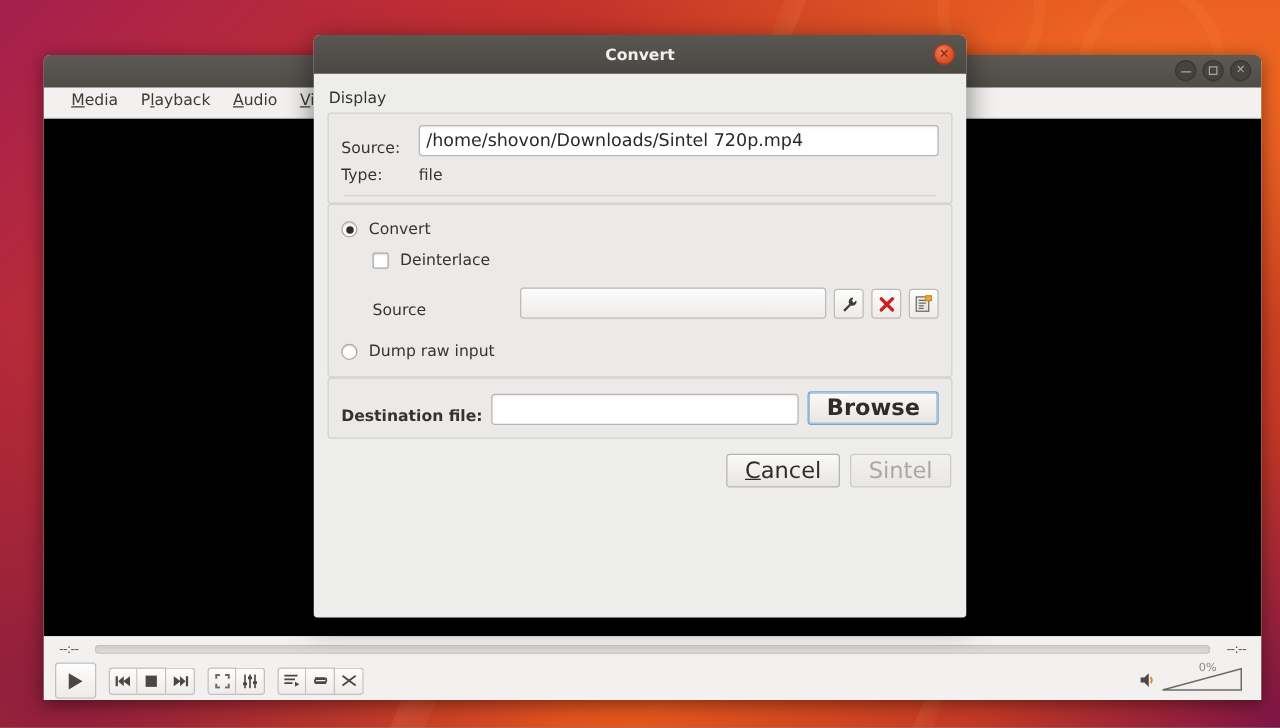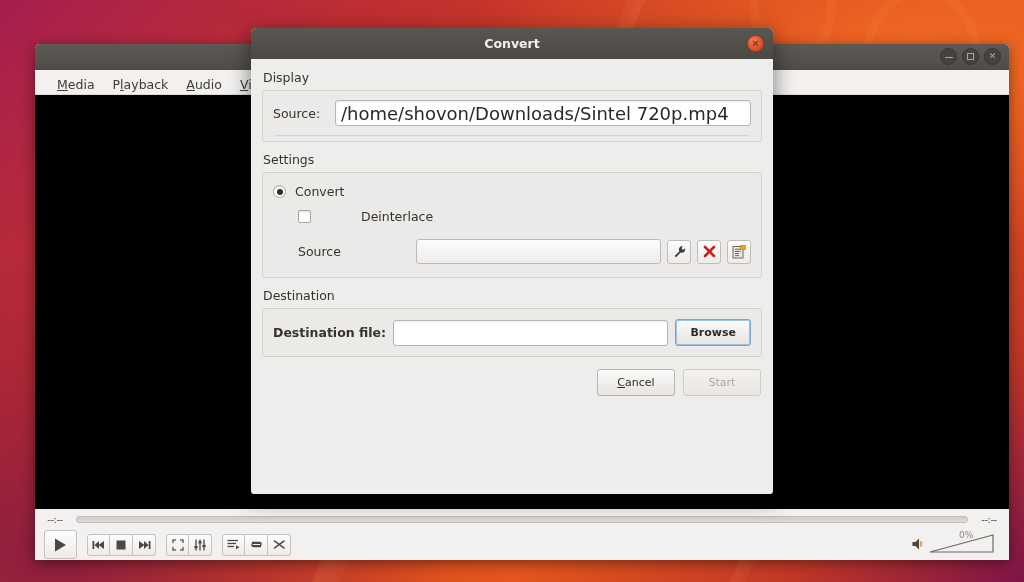--- a/index.html
+++ b/index.html
@@ -69,21 +69,21 @@
     display: block; margin: 4px auto;
   }
   .vlc-winbtn .dash {
     width: 8px; height: 1.5px; background: #a9a5a0;
     display: block; margin: 7.5px auto;
   }
 
   #vlc-menubar {
     height: 25px;
     background: #f2f1f0;
-    display: flex; align-items: flex-end;
+    display: flex; align-items: flex-start;
     padding-left: 13px;
     border-bottom: 1px solid #dcd9d6;
   }
   .menu-item {
     font-size: 12.5px; color: #3c3b37;
     padding: 2px 9px;
     cursor: default;
     white-space: nowrap;
   }
   .menu-item u { text-decoration: underline; }
@@ -193,34 +193,34 @@
     font-size: 12.5px; color: #35332f;
     margin: 2px 0 5px 1px;
   }
   .group-frame {
     border: 1px solid #d3d0cd;
     border-radius: 3px;
     background: #eceae8;
     padding: 9px 10px;
   }
 
-  .row { display: flex; align-items: center; }
+  .row { display: flex; align-items: flex-end; }
   .field-label {
     font-size: 12.5px; color: #35332f;
   }
 
   .txtinput {
     background: #fff;
     border: 1px solid #b8b5b2;
     border-radius: 3px;
-    height: 14px;
-    font-size: 18px;
+    height: 25px;
+    font-size: 14px;
     color: #2b2925;
     display: flex; align-items: center;
-    padding: 12px 5px;
+    padding: 0 5px;
     box-shadow: inset 0 1px 2px rgba(0,0,0,0.07);
   }
 
   .hr-sep {
     height: 1px; background: #d6d3d0;
     margin: 9px 2px 1px 2px;
   }
 
   
   .radio {
@@ -264,21 +264,21 @@
     display: flex; align-items: center; justify-content: center;
   }
 
   .btn {
     height: 27px;
     min-width: 78px;
     padding: 0 14px;
     background: linear-gradient(180deg, #fcfbfa 0%, #e7e4e1 100%);
     border: 1px solid #b6b3b0;
     border-radius: 3px;
-    font-size: 11px; color: #2f2d2a;
+    font-size: 18px; color: #2f2d2a;
     display: flex; align-items: center; justify-content: center;
     font-family: "DejaVu Sans", sans-serif;
   }
   .btn u { text-decoration: underline; }
   .btn.focus {
     border-color: #7aa5cc;
     box-shadow: 0 0 0 1px #9cc0de inset;
   }
   .btn.disabled {
     color: #aba8a4;
@@ -446,33 +446,36 @@
   </div>
 
   <div id="dlg-body">
 
     <div class="group-label">Display</div>
     <div class="group-frame" style="padding:9px 10px 4px 10px;">
       <div class="row">
         <div class="field-label" style="width:62px;">Source:</div>
         <div class="txtinput" style="flex:1;" placeholder="">/home/shovon/Downloads/Sintel 720p.mp4</div>
       </div>
+      <div class="row" style="margin-top:7px;">
+        <div class="field-label" style="width:62px;">Type:</div>
+        <div class="field-label">file</div>
+      </div>
       <div class="hr-sep"></div>
     </div>
 
-    <div class="group-label" style="margin-top:10px;">Settings</div>
     <div class="group-frame" style="padding:11px 10px 13px 10px;">
 
       <div class="row">
         <span class="radio on"></span>
         <span class="opt-label">Convert</span>
       </div>
 
 
-      <div class="row" style="margin:10px 0 0 25px;gap:41px;">
+      <div class="row" style="margin:10px 0 0 25px;">
         <span class="checkbox"></span>
         <span class="opt-label">Deinterlace</span>
       </div>
 
       <div class="row" style="margin:15px 0 0 25px; gap:6px;">
         <div class="field-label" style="width:113px;">Source</div>
         <div class="combo" style="width:246px;"></div>
         <div class="iconbtn">
           <svg width="13" height="13" viewBox="0 0 13 13">
             <path d="M9.6,1.1 a3.3,3.3 0 0 0 -3.1,5.1 L1.6,11 l1.3,1.3 l4.8,-4.9 a3.3,3.3 0 0 0 4.3,-4.2 l-1.9,1.9 l-1.5,-1.5 Z" fill="#3f3d3a"></path>
@@ -493,30 +496,33 @@
               <path d="M3,4.2 H8.6"></path>
                 <path d="M3,6.4 H8.6"></path>
                 <path d="M3,8.6 H7"></path>
                 <path d="M3,10.6 H7"></path>
             </g>
             <rect x="8.6" y="0.6" width="4.6" height="4" fill="#f0a830" stroke="#c98518" stroke-width="0.9"></rect>
           </svg>
         </div>
       </div>
 
-    </div>
-
-    <div class="group-label" style="margin-top:10px;">Destination</div>
+      <div class="row" style="margin-top:18px;">
+        <span class="radio"></span>
+        <span class="opt-label">Dump raw input</span>
+      </div>
+    </div>
+
     <div class="group-frame" style="padding:10px 10px;">
       <div class="row" style="gap:7px;font-weight:bold;">
         <div class="field-label">Destination file:</div>
         <div class="txtinput" style="flex:1;" placeholder=""></div>
         <div class="btn focus" style="min-width:72px;">Browse</div>
       </div>
     </div>
 
     <div id="dlg-actions">
       <div class="btn"><u>C</u>ancel</div>
-      <div class="btn disabled">Start</div>
+      <div class="btn disabled">Sintel</div>
     </div>
 
   </div>
 </div>
 
 </body></html>

